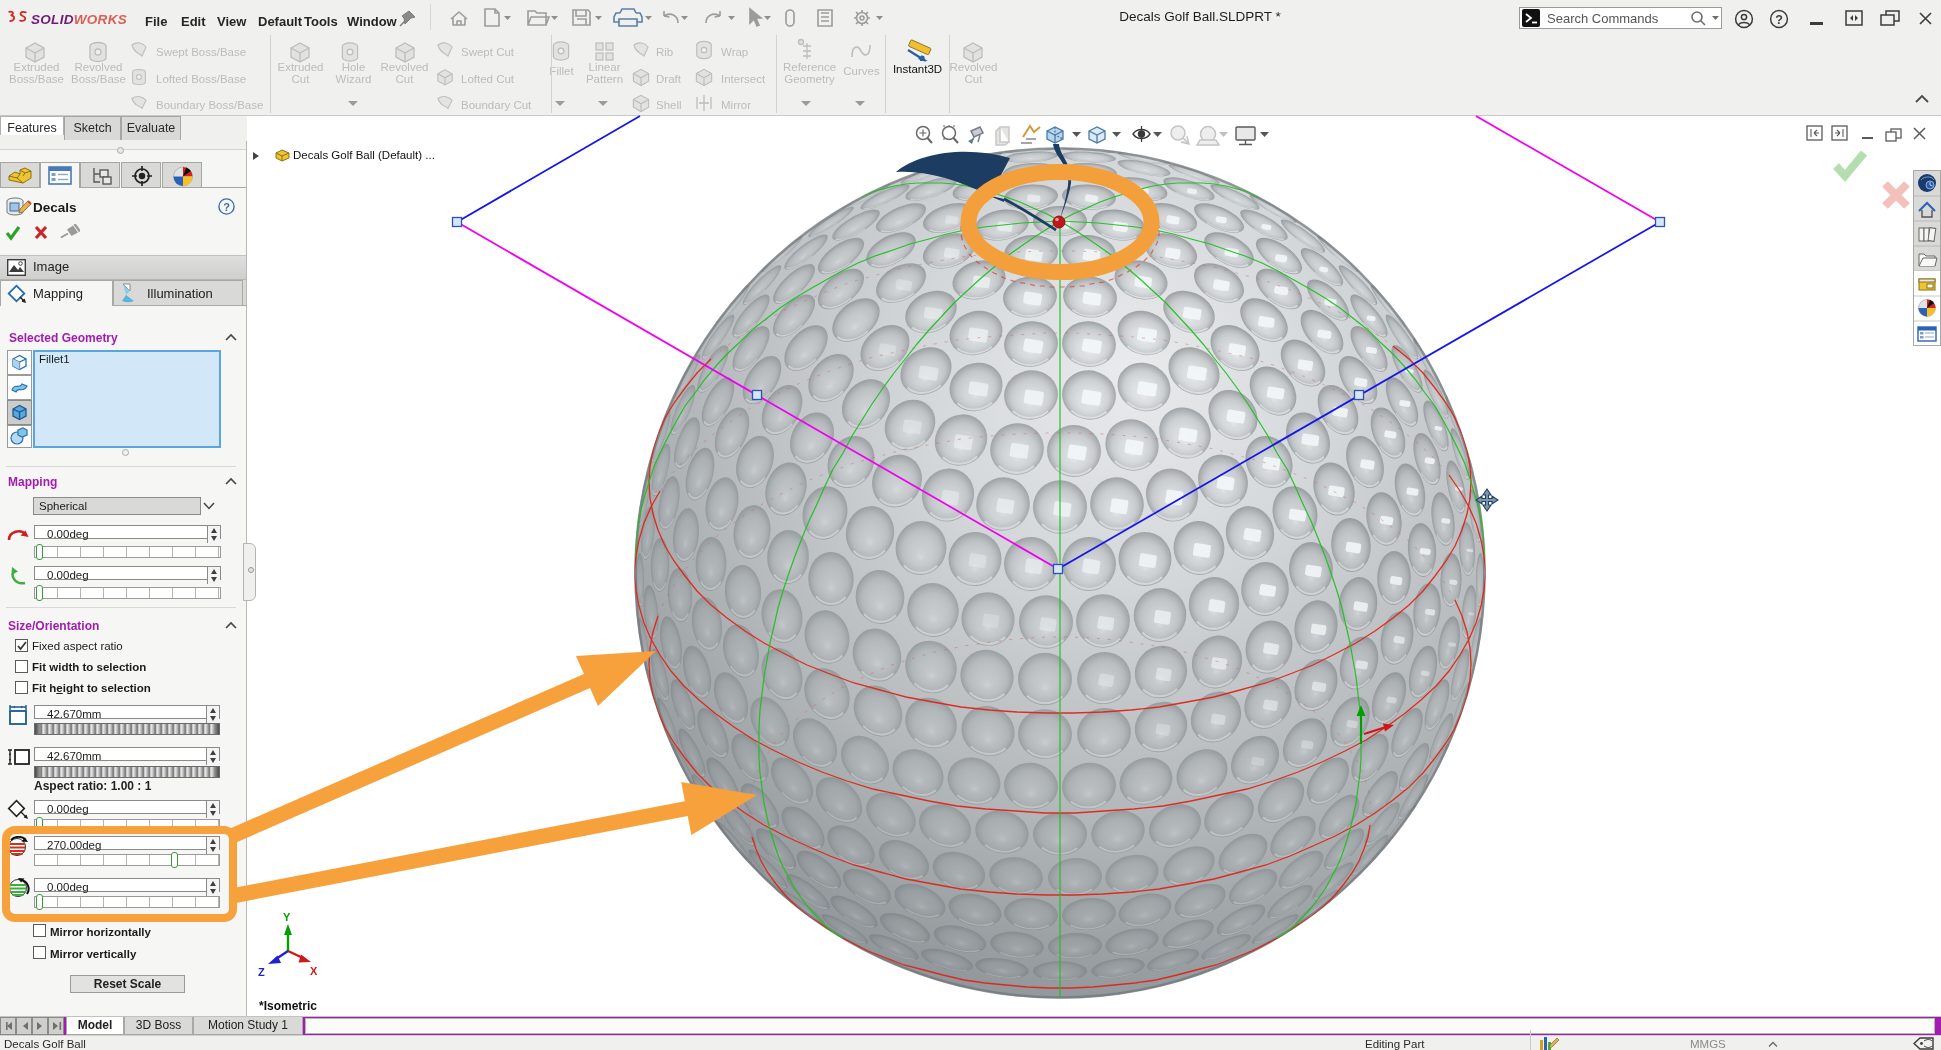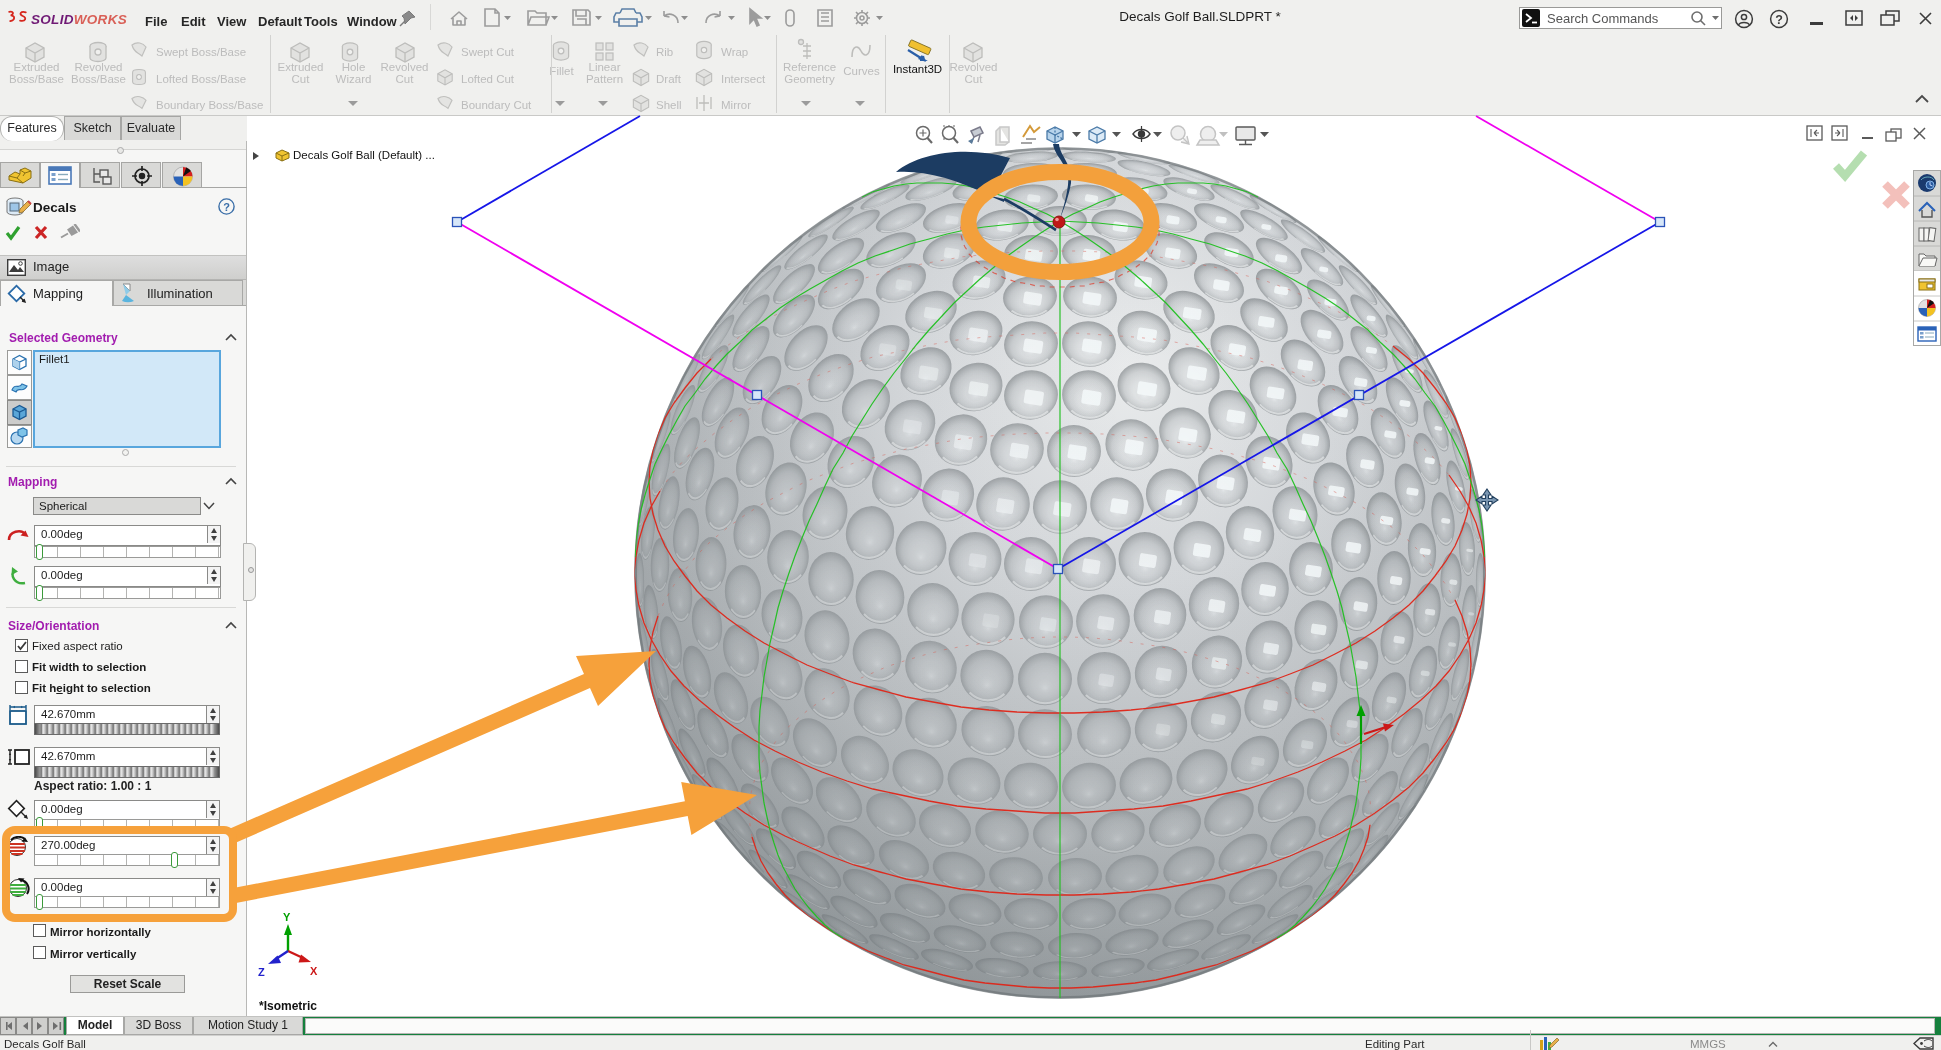--- a/index.html
+++ b/index.html
@@ -11,45 +11,45 @@
   #menubar { position:absolute; left:0; top:0; width:1941px; height:33px; background:#f0f0ee; }
   #menubar .mi { position:absolute; top:14px; font-size:13px; color:#262626; font-weight:700; }
   
   #ribbon { position:absolute; left:0; top:33px; width:1941px; height:83px; background:#f0f0ee; border-bottom:1px solid #c9c9c7; }
   .rsep { position:absolute; top:2px; height:78px; width:1px; background:#d2d2d0; }
   .rlab { position:absolute; color:#bcbcbc; font-size:11.5px; text-align:center; line-height:11.5px; }
   .rlab2 { position:absolute; color:#bcbcbc; font-size:11.5px; }
   
   #cmtabs { position:absolute; left:0; top:116px; width:247px; height:25px; background:#f0f0ee; }
   .cmtab { position:absolute; top:0; height:24px; font-size:12.5px; color:#2a2a2a; text-align:center; line-height:23px; background:#d9d9d7; border:1px solid #a6a6a4; border-bottom:none; }
-  .cmtab.act { background:#fff; font-weight:400; border-color:#b0b0ae; height:25px; z-index:2;border-radius:12px; }
+  .cmtab.act { background:#fff; font-weight:400; border-color:#b0b0ae; height:19px; z-index:2; }
   
   #panel { position:absolute; left:0; top:141px; width:247px; height:875px; background:#f6f6f5; border-right:1px solid #b8b8b6; }
   .pmtab { position:absolute; width:40px; height:26px; background:#d9d9d7; border:1px solid #a6a6a4; }
   .pmtab.act { background:#f6f6f5; border-bottom:none; }
   .sechdr { position:absolute; font-size:12px; font-weight:700; color:#a21caf; }
-  .inp { position:absolute; height:21px; background:#fff; border:1px solid #8a8a88; font-size:11.5px; color:#1a1a1a; line-height:17px; padding-left:6px; }
+  .inp { position:absolute; height:14px; background:#fff; border:1px solid #8a8a88; font-size:11.5px; color:#1a1a1a; line-height:17px; padding-left:12px; }
   .spin { position:absolute; width:13px; height:17px; border-left:1px solid #8a8a88; right:0; top:0; background:#f4f4f4; }
   .spin:before { content:""; position:absolute; left:3px; top:2px; border-left:3.5px solid transparent; border-right:3.5px solid transparent; border-bottom:5px solid #404040; }
   .spin:after { content:""; position:absolute; left:3px; bottom:2px; border-left:3.5px solid transparent; border-right:3.5px solid transparent; border-top:5px solid #404040; }
   .slider { position:absolute; height:12px; background:#fff; border:1px solid #9a9a98; }
   .slider .ticks { position:absolute; left:0; top:0; right:0; bottom:0;
      background-image:repeating-linear-gradient(90deg, transparent 0, transparent 22px, #b4b4b2 22px, #b4b4b2 23px); }
   .shandle { position:absolute; width:7px; height:16px; top:-3px; background:#fff; border:1px solid #3a9a3a; border-radius:3px; }
   .mslider { position:absolute; height:12px; border:1px solid #6a6a6a; overflow:hidden;
      background-image:repeating-linear-gradient(90deg,#5c5c5c 0,#ededed 2px,#c2c2c2 4px,#7c7c7c 6px); }
   .mslider:before { content:""; position:absolute; left:0; top:0; width:5px; height:12px; background:linear-gradient(90deg,#4a4a4a,#9a9a9a); }
   .mslider:after { content:""; position:absolute; right:0; top:0; width:5px; height:12px; background:linear-gradient(90deg,#9a9a9a,#4a4a4a); }
   .cb { position:absolute; width:13px; height:13px; background:#fff; border:1.5px solid #5a5a5a; }
   .cblab { position:absolute; font-size:11.5px; color:#1a1a1a; }
   .divline { position:absolute; left:6px; width:230px; height:1px; background:#d8d8d6; }
   
   #viewport { position:absolute; left:248px; top:116px; width:1693px; height:900px; background:#fff; }
   
-  #bottombar { position:absolute; left:0; top:1016px; width:1941px; height:19px; background:#15803d; border-top:1px solid #c2c2c0; }
+  #bottombar { position:absolute; left:0; top:1016px; width:1941px; height:19px; background:#a21caf; border-top:1px solid #c2c2c0; }
   .btab { position:absolute; top:0; height:18px; font-size:12px; color:#222; text-align:center; background:#d9d9d7; border:1px solid #a8a8a6; border-top:none; line-height:17px; }
   #statusbar { position:absolute; left:0; top:1035px; width:1941px; height:15px; background:#f0f0ee; border-top:1px solid #d0d0ce; font-size:11.5px; color:#2a2a2a; }
   svg { display:block; }
   .icon { position:absolute; }
 </style>
 </head>
 <body>
 <div id="app">
 
 <div id="menubar">

